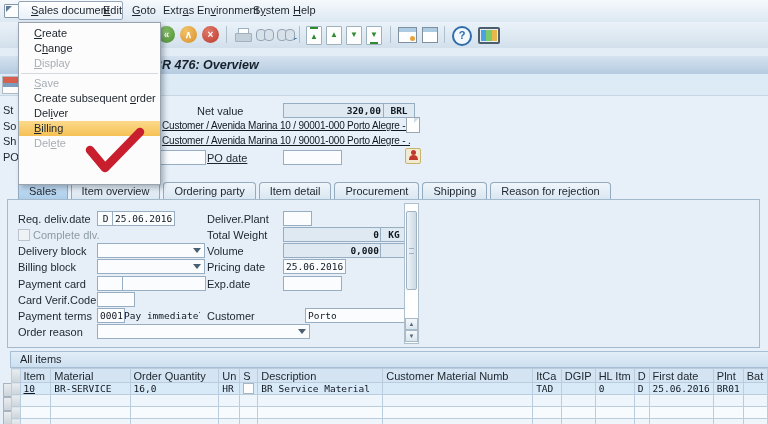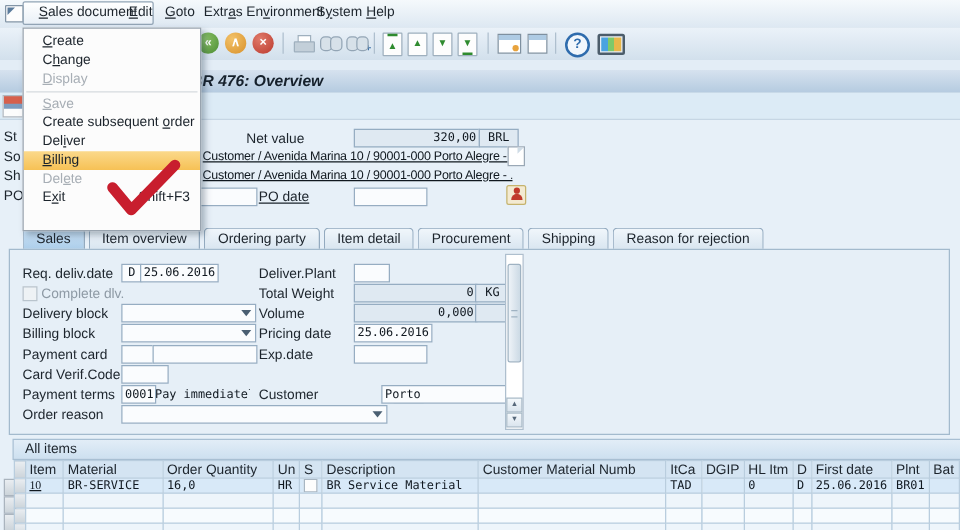--- a/index.html
+++ b/index.html
@@ -54,21 +54,21 @@
   .title-text{position:absolute;left:153px;top:2px;font-size:12.5px;font-weight:bold;font-style:italic;color:#15202b;}
   
   .appbar{position:absolute;left:0;top:74px;width:768px;height:21px;background:#dcebf6;border-bottom:1px solid #c6d6e4;}
   .partial-icon{position:absolute;left:2px;top:2px;width:15px;height:16px;background:#fcfcfc;border:1px solid #b0b8c0;
     box-shadow:inset 0 3px 0 -1px #d6604d, inset 0 7px 0 -1px #d6604d, inset 0 11px 0 -1px #7c9cc0;}
   
   .hdr-label{position:absolute;white-space:nowrap;}
   .field{position:absolute;height:13px;background:#fafcfe;border:1px solid #96adc2;
     font-family:"DejaVu Sans Mono",monospace;font-size:9.5px;line-height:13px;padding:0 2px;
     white-space:nowrap;overflow:hidden;color:#101820;}
-  .field.ro{background:#dfe9f2;}
+  .field.ro{background:#dfe9f2;font-weight:bold;}
   .field.num{text-align:right;}
   .field.ctr{text-align:center;}
   .link-line{position:absolute;font-size:10px;letter-spacing:-0.2px;text-decoration:underline;
     white-space:nowrap;overflow:hidden;width:248px;color:#10181f;}
   .doc-icon{position:absolute;width:12px;height:14px;background:#fff;border:1px solid #9aa8b6;}
   .doc-icon::before{content:"";position:absolute;right:0;top:0;border-left:5px solid #cfdce6;border-bottom:5px solid transparent;}
   .partner-icon{position:absolute;width:14px;height:14px;background:#f3ead2;border:1px solid #c5b36e;border-radius:2px;}
   .partner-icon .head{width:5px;height:5px;border-radius:50%;background:#c0392b;margin:1px auto 0;}
   .partner-icon .bod{width:9px;height:5px;border-radius:5px 5px 0 0;background:#c0392b;margin:0 auto;}
   
@@ -100,21 +100,21 @@
   .items-table{position:absolute;left:11px;top:368px;}
   table.grid{border-collapse:collapse;table-layout:fixed;}
   table.grid td,table.grid th{border:1px solid #b9cdde;padding:0 3px;overflow:hidden;white-space:nowrap;
     font-weight:normal;text-align:left;}
   table.grid th{height:13px;background:#d4e4f2;font-size:11px;}
   table.grid td{height:11px;background:#eef5fb;font-family:"DejaVu Sans Mono",monospace;font-size:9.5px;color:#101820;}
   tr.drow td{background:#d8e9f8;}
   tr.erow2 td{background:#f7fbfe;}
   td.sel,th.sel{background:linear-gradient(#e9edf1,#ccd4da) !important;border:1px solid #aab4be;}
   td.r{text-align:right;}
-  .item-link{text-decoration:underline;font-family:Liberation Serif, serif;}
+  .item-link{text-decoration:underline;}
   .cb-cell{width:9px;height:9px;background:#fdfdfd;border:1px solid #a8b6c2;margin:0 auto;}
   
   .menu-popup{position:absolute;left:18px;top:22px;width:143px;height:163px;z-index:50;
     background:#fcfcfc;border:1px solid #98a3ae;box-shadow:3px 3px 5px rgba(40,60,80,.35);padding-top:3px;box-sizing:border-box;}
   .menu-item{height:15px;line-height:15px;padding:0 8px 0 15px;display:flex;justify-content:space-between;white-space:nowrap;cursor:default;}
   .menu-item.disabled{color:#a7aeb5;}
   .menu-item.hl{background:linear-gradient(#fbd98b,#f6c155);}
   .menu-sep{height:1px;background:#d5dade;margin:2px 2px;}
   .mi-shortcut{color:inherit;}
   .checkmark-svg{position:absolute;left:82px;top:126px;z-index:60;}
@@ -406,23 +406,19 @@
         <span class="mi-shortcut"></span>
       </div>
     <div class="menu-item hl">
         <span class="mi-label"><span></span><u>B</u><span>illing</span></span>
         <span class="mi-shortcut"></span>
       </div>
     <div class="menu-item disabled">
         <span class="mi-label"><span>Del</span><u>e</u><span>te</span></span>
         <span class="mi-shortcut"></span>
       </div>
-    <div class="menu-item">
-        <span class="mi-label"><span>E</span><u>x</u><span>it</span></span>
-        <span class="mi-shortcut">Shift+F3</span>
-      </div>
   </div>
 
   <svg class="checkmark-svg" width="66" height="48">
     <polyline points="8,24 23,42 58,6" fill="none" stroke="#c81e2e" stroke-width="8.5" stroke-linecap="round" stroke-linejoin="round"></polyline>
   </svg>
 
 </div>
 
 </body></html>

